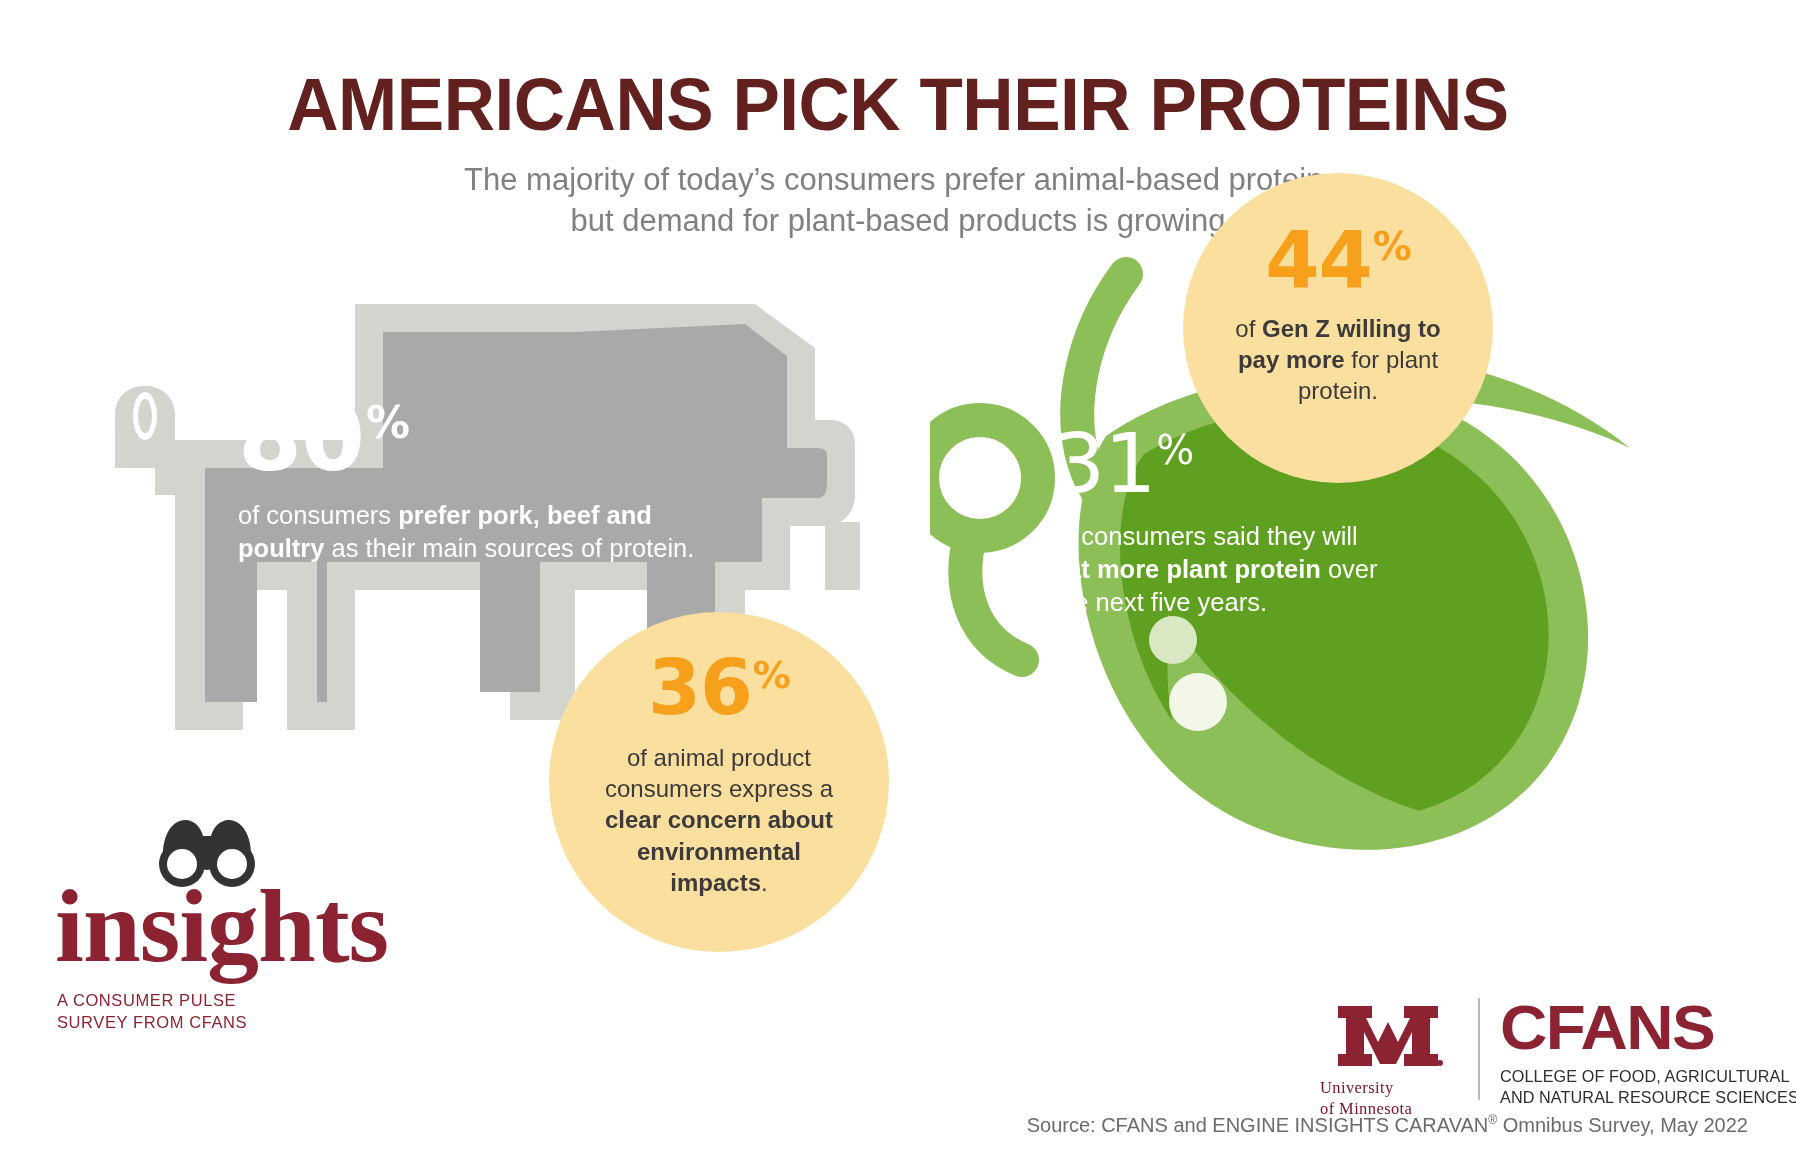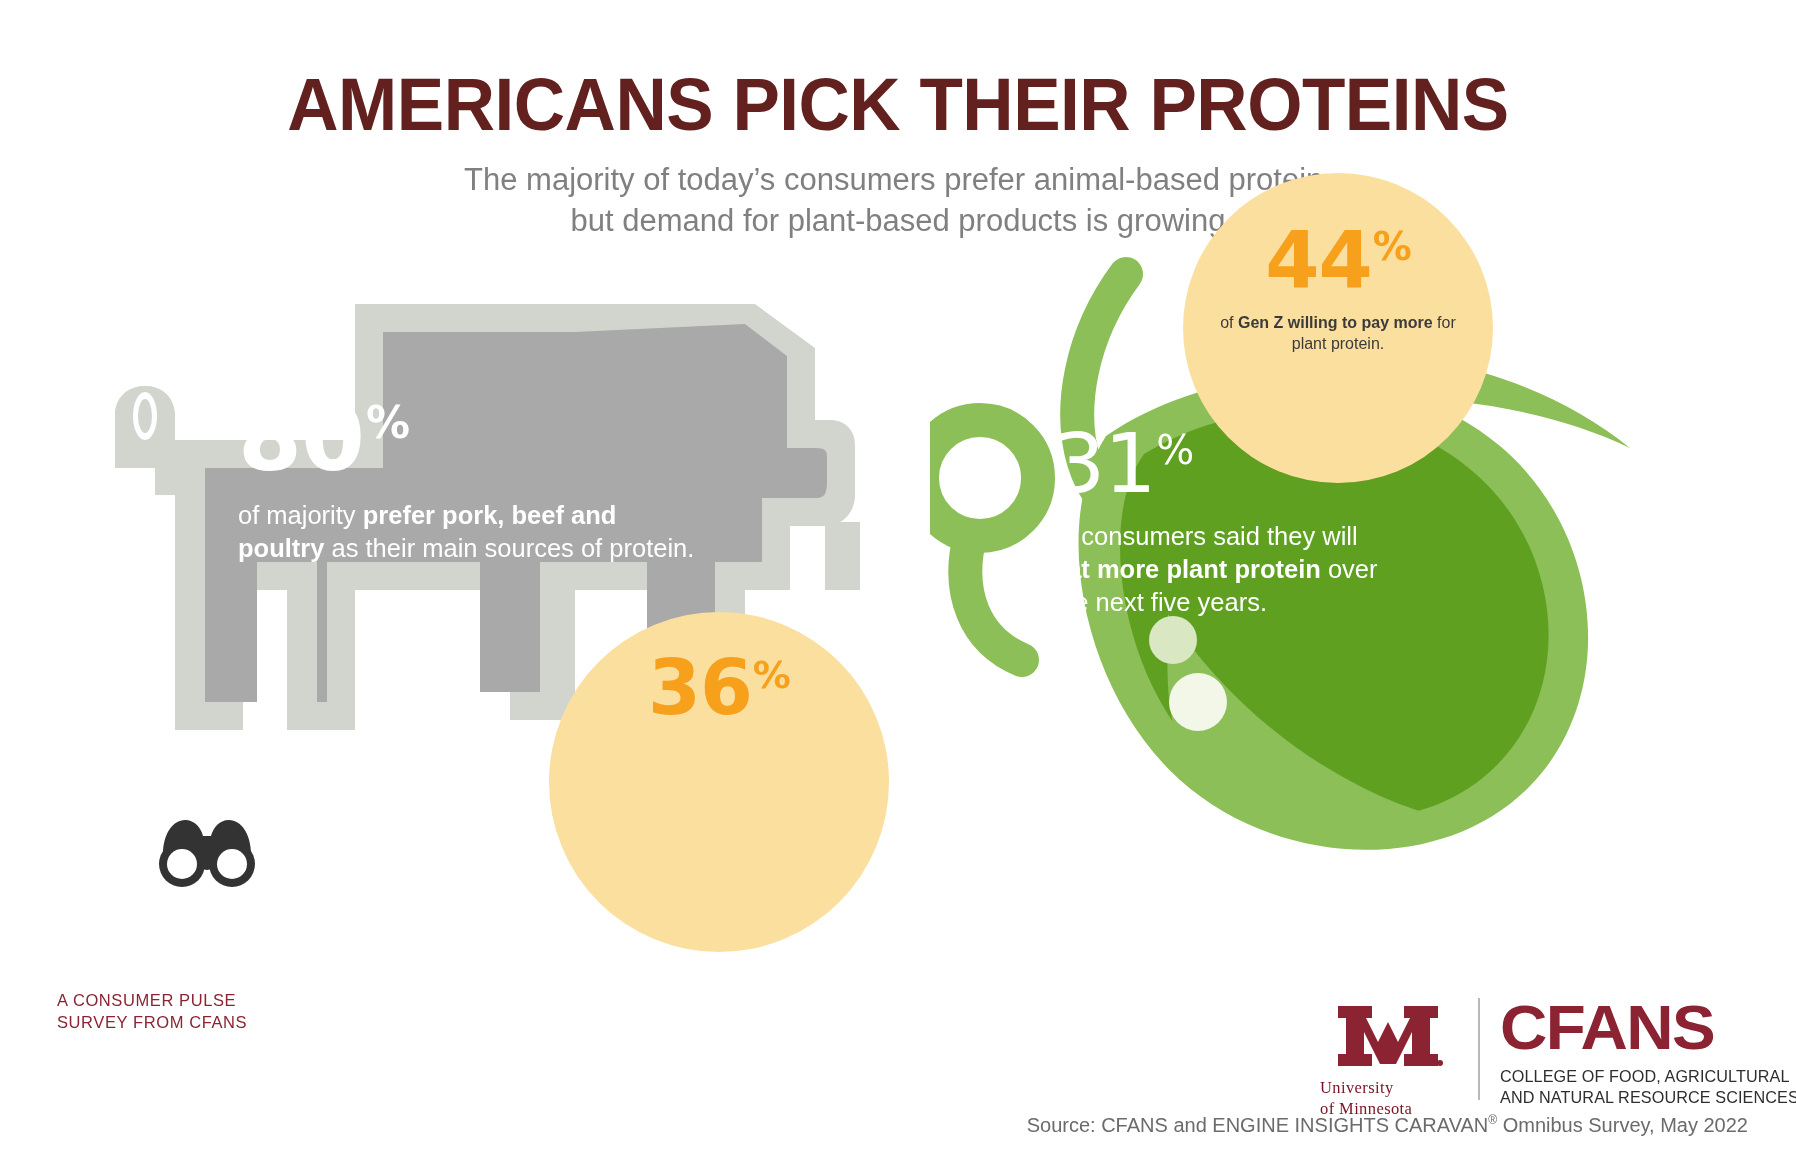--- a/index.html
+++ b/index.html
@@ -74,21 +74,21 @@
     justify-content:flex-start;padding-top:48px;box-sizing:border-box;
     text-align:center;
   }
   .c44-pct{
     font-family:"DejaVu Sans","Liberation Sans",sans-serif;
     font-weight:bold;font-size:78px;color:#F6A01B;line-height:1;
     letter-spacing:-1px;
   }
   .c44-pct .sup{font-size:39px;vertical-align:super;line-height:0;margin-left:1px;}
   .c44-body{
-    margin-top:14px;font-size:16px;line-height:1.3;color:#3B3B3B;width:245px;
+    margin-top:14px;font-size:24px;line-height:1.3;color:#3B3B3B;width:245px;
   }
   .c44-body b{font-weight:bold;}
 
   
   .pod-wrap{position:absolute;left:930px;top:240px;width:760px;height:640px;}
   .pod-wrap svg{display:block;}
 
   .pod-text{position:absolute;left:1053px;top:424px;width:420px;}
   .pod-pct{
     font-family:"DejaVu Sans","Liberation Sans",sans-serif;
@@ -179,21 +179,21 @@
 
       <path fill="#D2D4CE" d="M770,232 L805,232 L805,300 L770,300 Z"></path>
     </svg>
   </div>
 
   <div class="cow-text">
     <div class="cow-pct">
       <span>80</span><span class="sup">%</span>
     </div>
     <div class="cow-body">
-      <span>of majority </span><b>prefer pork, beef and poultry</b><span> as their main sources of protein.</span>
+      <span>of consumers </span><b>prefer pork, beef and poultry</b><span> as their main sources of protein.</span>
     </div>
   </div>
 
   <div class="pod-wrap">
     <svg width="760" height="640" viewBox="0 0 760 640">
 
       <path fill="none" stroke="#8CBF57" stroke-width="34" stroke-linecap="round" d="M196,34 C150,96 138,170 154,222 C168,268 206,294 236,282
                C262,272 268,238 248,220 C230,204 202,214 198,238
                C192,276 212,318 244,350"></path>
       <circle cx="50" cy="238" r="58" fill="none" stroke="#8CBF57" stroke-width="34"></circle>
@@ -234,36 +234,40 @@
     </div>
     <div class="c44-body">
       <span>of </span><b>Gen Z willing to pay more</b><span> for plant protein.</span>
     </div>
   </div>
 
   <div class="circle36"></div>
   <div class="c36-inner">
     <div class="c36-pct">
       <span>36</span><span class="sup">%</span>
+    </div>
+    <div class="c36-body">
+      <span>of animal product consumers express a </span><b>clear concern about environmental impacts</b><span>.</span>
     </div>
   </div>
 
   <div class="insights-logo">
     <div class="binoc">
       <svg width="112" height="74" viewBox="0 0 112 74">
         <path fill="#333333" d="M12,40 C12,20 22,6 34,6 C44,6 50,14 52,22
               L60,22 C62,14 68,6 78,6 C90,6 100,20 100,40 L100,44 L12,44 Z"></path>
         <circle cx="31" cy="50" r="23" fill="#333333"></circle>
         <circle cx="81" cy="50" r="23" fill="#333333"></circle>
         <circle cx="31" cy="50" r="15" fill="#ffffff"></circle>
         <circle cx="81" cy="50" r="15" fill="#ffffff"></circle>
         <circle cx="56" cy="49" r="7" fill="#333333"></circle>
         <rect x="48" y="30" width="16" height="14" fill="#333333"></rect>
       </svg>
     </div>
+    <div class="insights-word">insights</div>
     <div class="insights-sub">
       <div>A CONSUMER PULSE</div>
       <div>SURVEY FROM CFANS</div>
     </div>
   </div>
 
   <div class="umn">
     <svg class="umn-mark" width="112" height="72" viewBox="0 0 112 72">
       <path fill="#8C2332" d="M6,6 L40,6 L40,18 L34,18 L46,42 L56,22 L66,42 L78,18 L72,18 L72,6
             L106,6 L106,18 L98,18 L98,54 L106,54 L106,66 L72,66 L72,54 L80,54 L80,32

